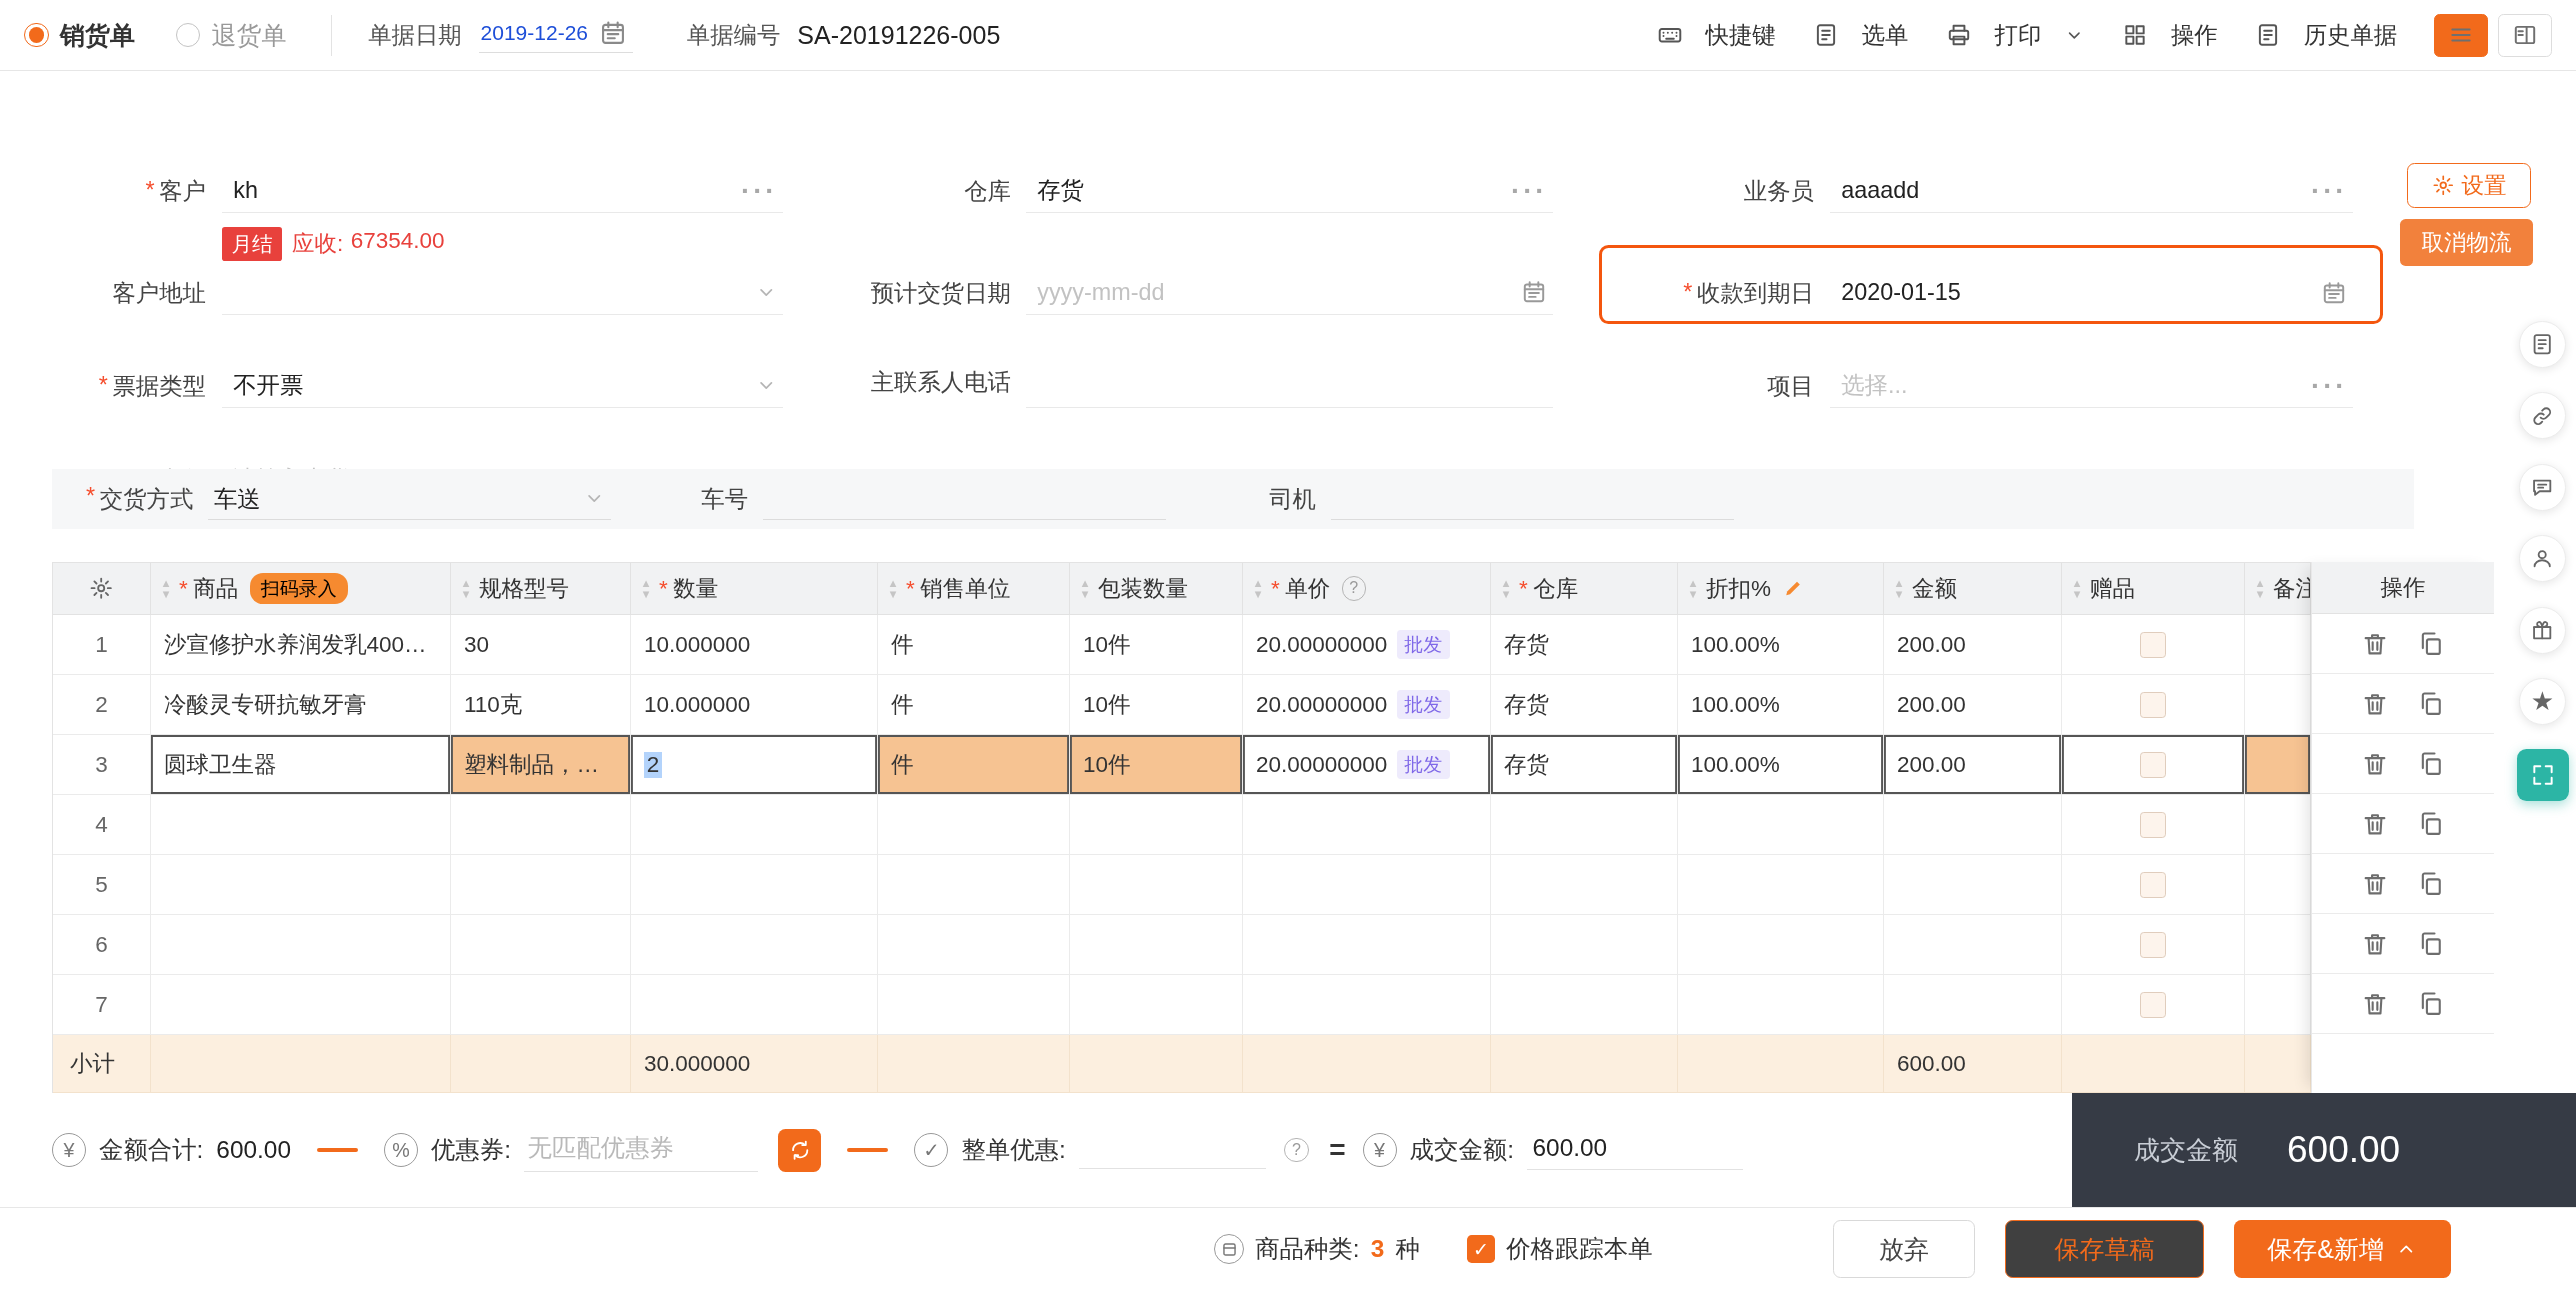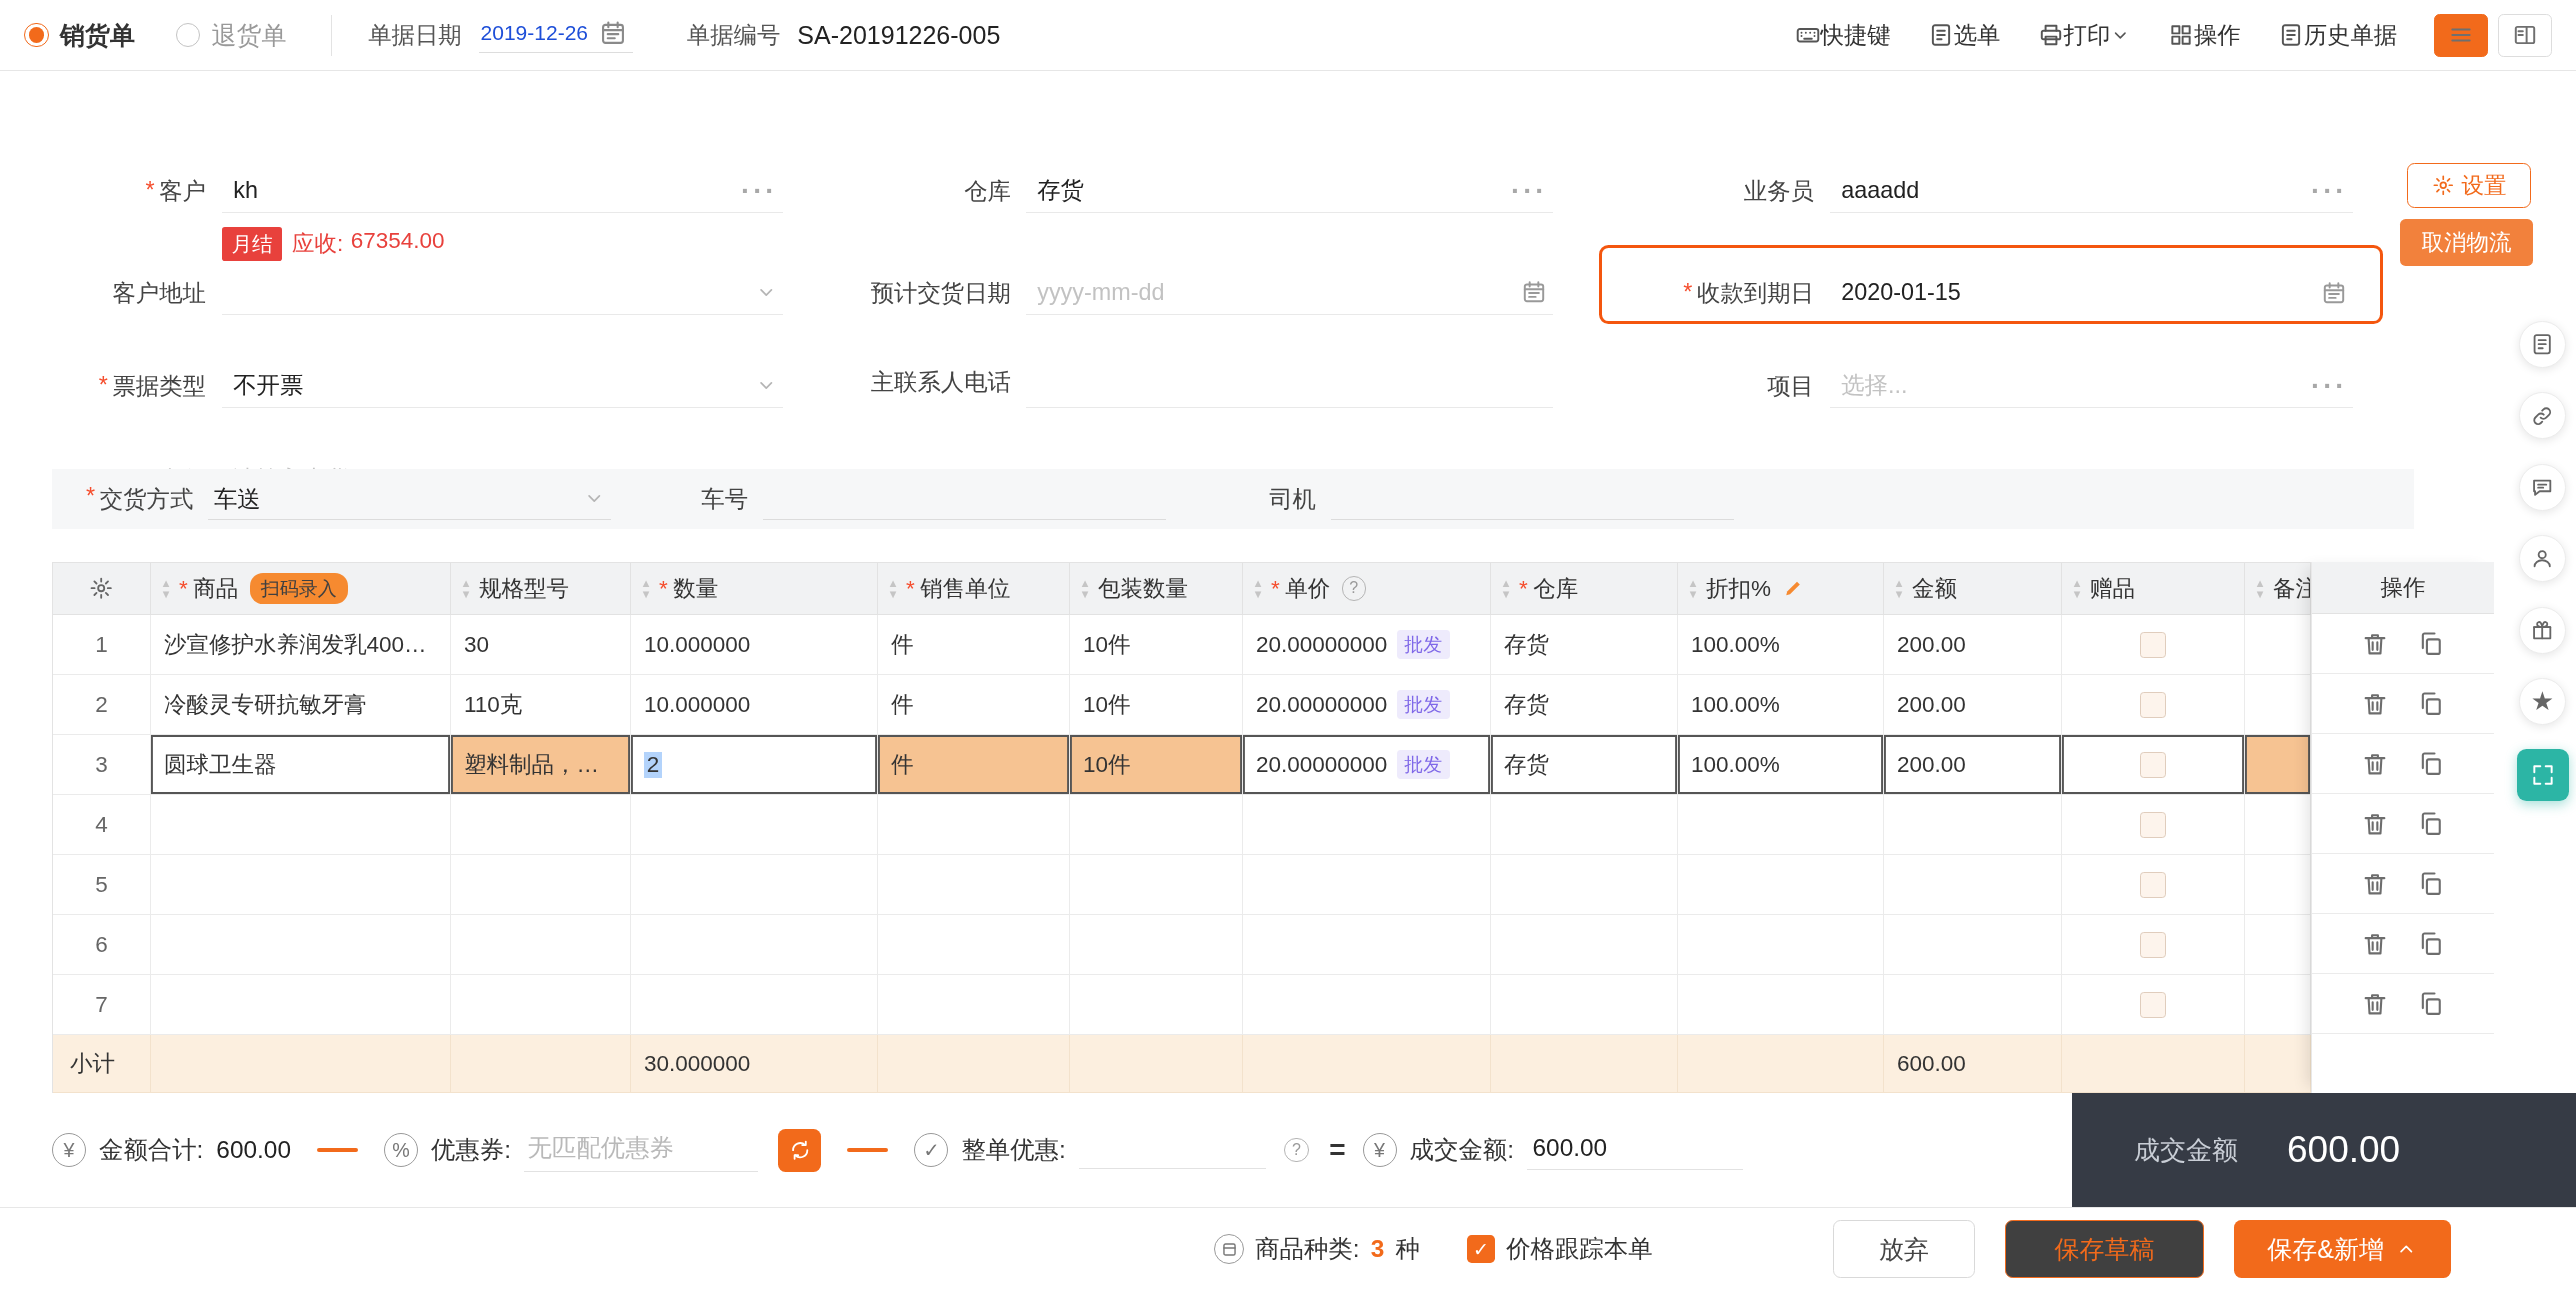--- a/index.html
+++ b/index.html
@@ -21,21 +21,21 @@
   .rtab.on .rtab-lbl{font-weight:700}
   .dim{color:#999}
   .vsep{width:0.9px;height:41px;background:#e3e3e3;margin:0 36px 0 3.7px}
   .tb-field{display:flex;align-items:center;margin-right:54px}
   .tb-lbl{color:#555;font-size:23.4px;margin-right:17px}
   .tb-date-wrap{display:flex;align-items:center;gap:11.2px;border-bottom:0.9px solid #ddd;padding:1.9px 5.6px 5.6px 1.9px}
   .tb-date{font-size:21px;font-weight:400;color:#1d4ed8}
   .tb-no{font-size:25px;color:#222}
   .cal{color:#8a8a8a;width:28px;height:28px}
   .tb-actions{margin-left:auto;display:flex;align-items:center;gap:37px}
-  .tb-btn{display:flex;align-items:center;gap:0;font-size:23.4px;color:#333;cursor:pointer;white-space:nowrap}
+  .tb-btn{display:flex;align-items:center;gap:23px;font-size:23.4px;color:#333;cursor:pointer;white-space:nowrap}
   .tb-btn .ic{color:#555}
   .chev{width:20.6px;height:20.6px;color:#999}
   .vtoggles{display:flex;gap:9.4px}
   .vtoggle{width:54px;height:43px;border:0.9px solid #ddd;border-radius:5.6px;display:flex;align-items:center;justify-content:center;color:#555;background:#fff;cursor:pointer}
   .vtoggle.on{background:var(--orange);border-color:var(--orange);color:#fff}
 
   
   .form{position:absolute;top:71px;left:0;right:0;height:469px;background:#fff}
   .flabel{position:absolute;height:45px;display:flex;align-items:center;justify-content:flex-end;color:#444;font-size:23.4px;gap:4.7px;white-space:nowrap}
   .req{color:#f54e2e}
@@ -65,21 +65,21 @@
   .t-row{display:flex;height:60px}
   .t-head{height:52px}
   .t-sub{height:58px}
   .t-cell{border-right:0.9px solid #ebebeb;border-bottom:0.9px solid #ebebeb;display:flex;align-items:center;padding:0 13px;font-size:22.5px;color:#333;overflow:hidden;white-space:nowrap;flex:0 0 auto}
   .hcell{background:#f1f2f3;border-color:#e2e2e2;gap:5.6px;padding:0 9.4px}
   .c-seq{justify-content:center;color:#666;padding:0}
   .c-ctr{justify-content:center}
   .sort{display:flex;flex-direction:column;line-height:10.3px;font-size:11.2px;color:#c5c5c5;margin-right:1.9px;cursor:pointer}
   .sort i{font-style:normal;height:10.3px}
   .hl{color:#333}
-  .scan{background:#f68a30;color:#404040;font-size:19px;padding:2.8px 11.2px;border-radius:13px;margin-left:5.6px;cursor:pointer}
+  .scan{background:#f68a30;color:#000000;font-size:19px;padding:2.8px 11.2px;border-radius:13px;margin-left:5.6px;cursor:pointer}
   .help-ic{width:24.4px;height:24.4px;border:1.4px solid #b5b5b5;border-radius:50%;color:#9a9a9a;font-size:16px;display:inline-flex;align-items:center;justify-content:center;margin-left:5.6px;flex:none;cursor:pointer}
   .pencil{color:#f68a30;width:22.5px;height:22.5px;margin-left:5.6px;cursor:pointer}
   .pencil svg{fill:#f68a30;stroke:none}
   .gear{width:24.4px;height:24.4px;color:#666;cursor:pointer}
   .selc{box-shadow:inset 0 0 0 1.9px #555;background:#fff}
   .peach{box-shadow:inset 0 0 0 1.9px #555;background:#f6c392}
   .selhl{background:#b3d3fb;padding:0 2.8px}
   .pbadge{background:#eeebfc;color:#7f68e8;font-size:19px;padding:1.9px 7.5px;border-radius:3.7px;margin-left:9.4px}
   .cb{width:26px;height:26px;border:0.9px solid #e0cdbd;background:#fdf4ec;border-radius:3.7px;cursor:pointer}
   .sub{background:#fcefdf;border-color:#f3e2cc;color:#333}

